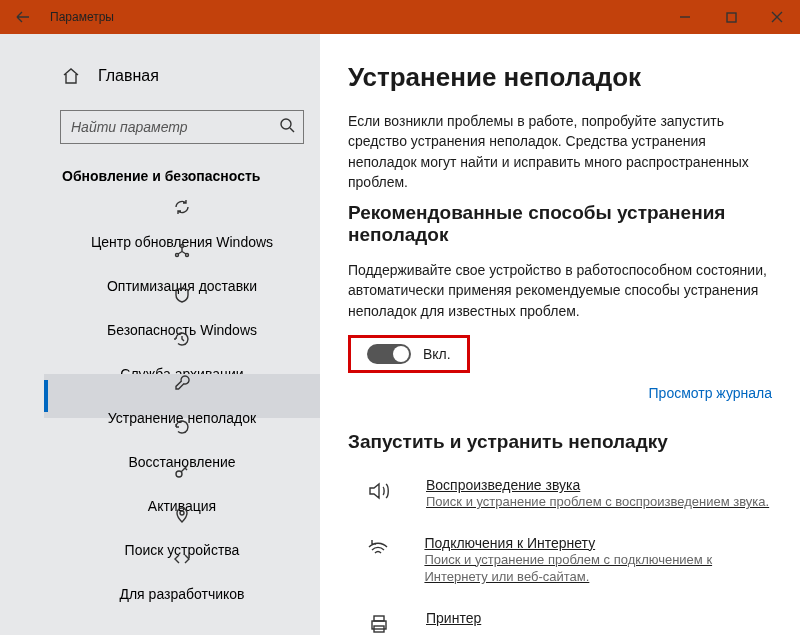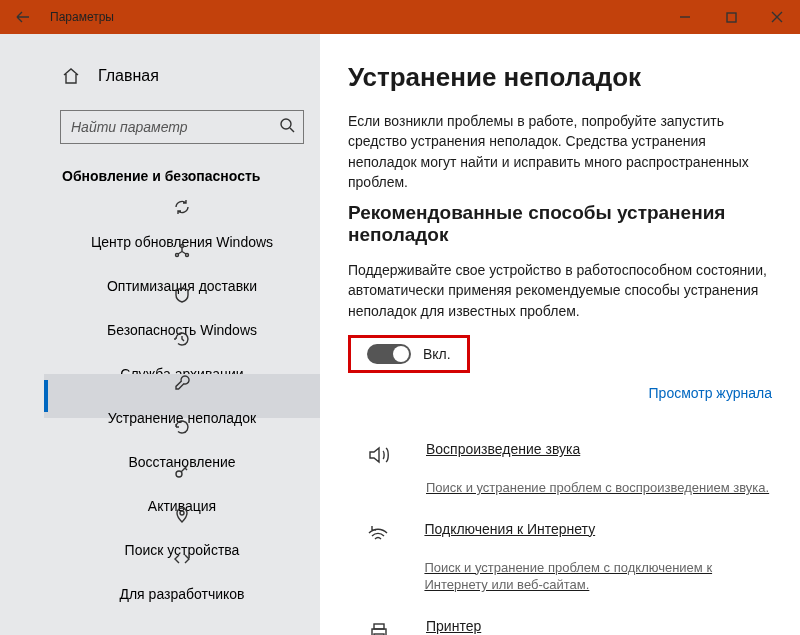--- a/index.html
+++ b/index.html
@@ -26,21 +26,21 @@
 .content h2 { font-weight: 600; font-size: 19px; margin-bottom: 14px; }
 .content p.sub { font-size: 14px; line-height: 1.45; margin-bottom: 14px; max-width: 430px; }
 .toggle-wrap { display:inline-flex; align-items:center; gap:12px; border: 3px solid #d40202; padding: 6px 16px 6px 16px; margin-bottom: 12px; }
 .toggle { width: 44px; height: 20px; border-radius: 10px; background:#555; position:relative; }
 .toggle .knob { position:absolute; right:2px; top:2px; width:16px; height:16px; border-radius:50%; background:#fff; }
 .toggle-label { font-size: 14px; }
 .link { color: #0067c0; font-size: 14px; display: block; margin-bottom: 30px; text-align: right; }
 .ts-item { display:flex; gap:34px; padding: 10px 0 14px 18px; text-decoration: underline; }
 .ts-item .icon { width: 26px; display:flex; align-items:flex-start; justify-content:center; padding-top:2px; }
 .ts-item .txt .t { font-size: 14px; }
-.ts-item .txt .s { font-size: 13px; color:#666; line-height:1.35; max-width: 370px; margin-top: 22px; }
+.ts-item .txt .s { font-size: 13px; color:#666; line-height:1.35; max-width: 370px; }
 svg { stroke: #333; stroke-width: 1.4; fill: none; }
 </style>
 </head>
 <body>
 
 <div class="titlebar">
   <div class="back">
     <svg width="16" height="16" viewBox="0 0 16 16">
         <path d="M2 8h12M2 8l5-5M2 8l5 5"></path>
       </svg>
@@ -170,20 +170,21 @@
 
     <div class="toggle-wrap">
       <div class="toggle">
           <div class="knob"></div>
         </div>
       <span class="toggle-label">Вкл.</span>
     </div>
 
     <a class="link">Просмотр журнала</a>
 
+    <h2>Запустить и устранить неполадку</h2>
 
     <div class="ts-item">
       <span class="icon">
           <svg width="24" height="24" viewBox="0 0 24 24">
             <path d="M3 9v6h4l5 4V5L7 9H3zM16 8c1.5 1 1.5 7 0 8M19 5c3 2 3 12 0 14"></path>
           </svg>
         </span>
       <div class="txt">
         <div class="t">Воспроизведение звука</div>
         <div class="s">Поиск и устранение проблем с воспроизведением звука.</div>

